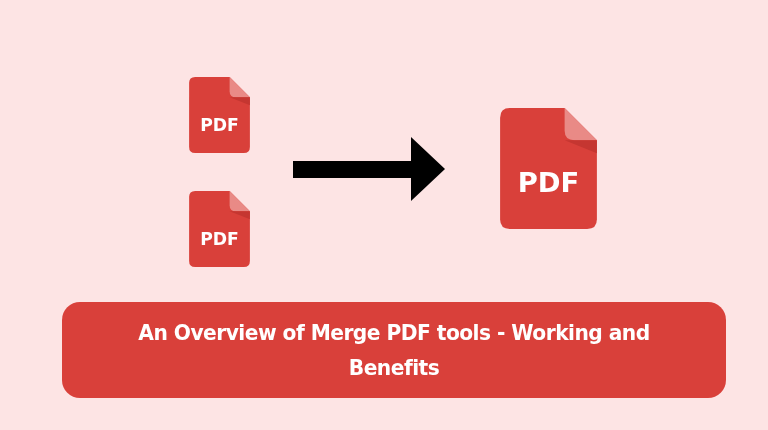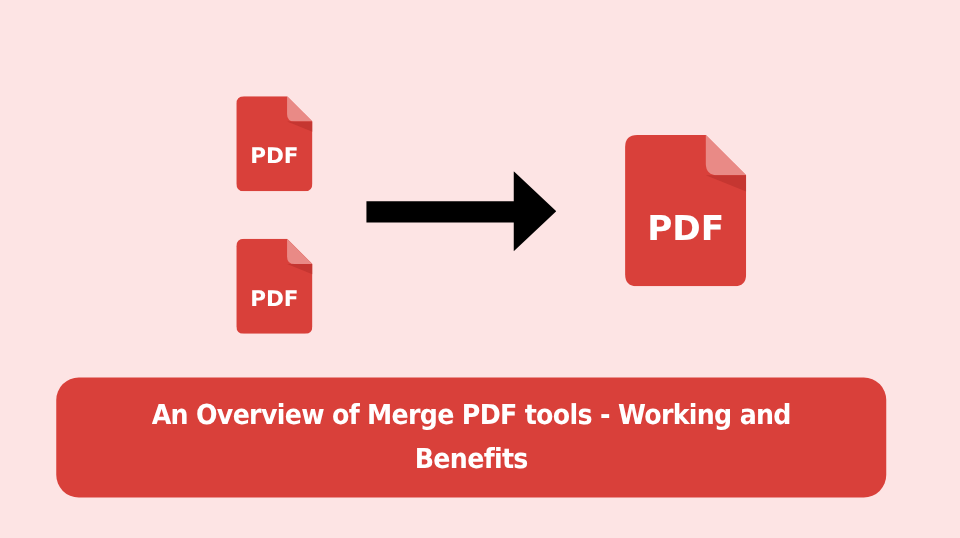--- a/index.html
+++ b/index.html
@@ -1,20 +1,20 @@
 <!DOCTYPE html>
 <html><head>
 <meta charset="utf-8">
 <style>
   html, body { margin:0; padding:0; }
   body { width:768px; height:430px; background:#fde4e4; position:relative; overflow:hidden; font-family:"Liberation Sans", sans-serif; }
   .pdf-icon { position:absolute; }
   .pdf-icon svg { display:block; width:100%; height:100%; }
   .arrow { position:absolute; left:293px; top:137px; width:152px; height:64px; }
-  .banner { position:absolute; left:45px; top:302px; width:664px; height:96px; background:#d9403a; border-radius:18px; display:flex; align-items:center; justify-content:center; text-align:center; }
+  .banner { position:absolute; left:62px; top:302px; width:664px; height:96px; background:#d9403a; border-radius:18px; display:flex; align-items:center; justify-content:center; text-align:center; }
   .banner-text { color:#ffffff; font-family:"DejaVu Sans", sans-serif; font-weight:bold; font-size:22px; line-height:35px; letter-spacing:-0.6px; width:640px; transform:scaleX(0.92); }
 </style>
 </head>
 <body>
 
 <div class="pdf-icon" style="left:189px; top:77px; width:61px; height:76px;">
   <svg viewBox="0 0 60 75">
     <path d="M6 0 H40 L60 20 V69 Q60 75 54 75 H6 Q0 75 0 69 V6 Q0 0 6 0 Z" fill="#d9403a"></path>
     <path d="M40 0 L60 20 H46 Q40 20 40 14 Z" fill="#e98a86"></path>
     <path d="M40 20 H60 V28 Z" fill="#c53631"></path>

